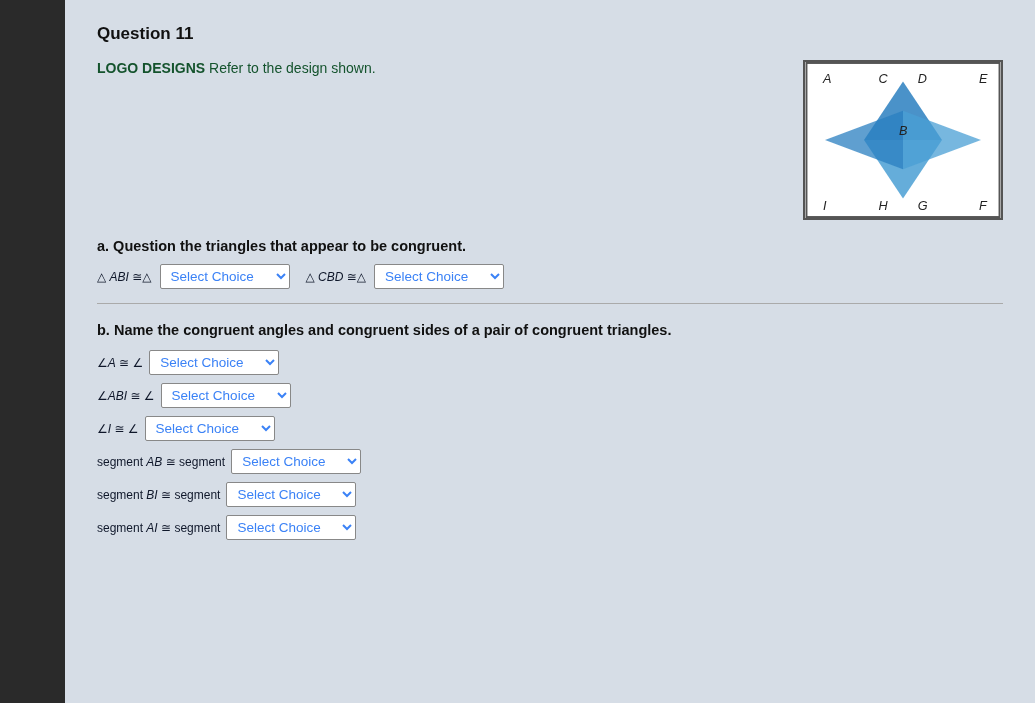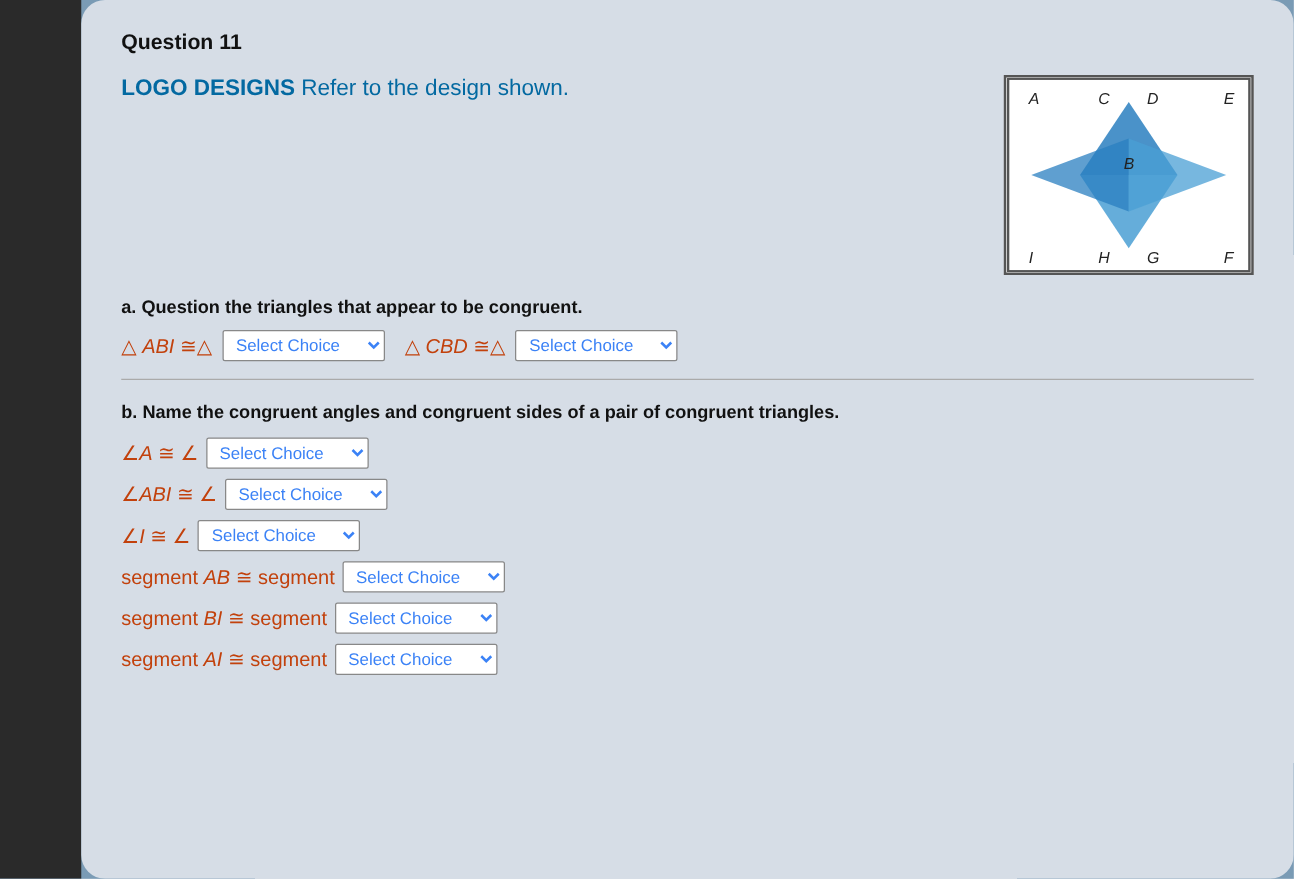--- a/index.html
+++ b/index.html
@@ -16,37 +16,36 @@
       width: 65px;
       background: #2a2a2a;
       min-height: 703px;
       flex-shrink: 0;
     }
     .main-content {
       flex: 1;
       background: #d6dde6;
       padding: 24px 32px 32px 32px;
       min-height: 703px;
-      border-radius: 19px;
     }
     .question-title {
       font-size: 17px;
       font-weight: bold;
       margin-bottom: 16px;
       color: #111;
     }
     .logo-section {
       display: flex;
       align-items: flex-start;
       margin-bottom: 18px;
     }
     .logo-text {
       flex: 1;
-      font-size: 18px;
-      color: #0369a1;
+      font-size: 14px;
+      color: #14532d;
     }
     .diagram-container {
       width: 200px;
       height: 160px;
       border: 2px solid #555;
       background: #fff;
       position: relative;
       flex-shrink: 0;
       margin-left: 10px;
       overflow: hidden;
@@ -62,22 +61,22 @@
       color: #111;
     }
     .congruent-row {
       display: flex;
       align-items: center;
       gap: 8px;
       margin-bottom: 10px;
       flex-wrap: wrap;
     }
     .math-text {
-      font-size: 16px;
-      color: #c2410c;
+      font-size: 12px;
+      color: #0f172a;
     }
     select {
       font-size: 13.5px;
       padding: 3px 6px;
       border: 1.5px solid #888;
       background: #fff;
       color: #3b82f6;
       border-radius: 2px;
       cursor: pointer;
       min-width: 130px;

